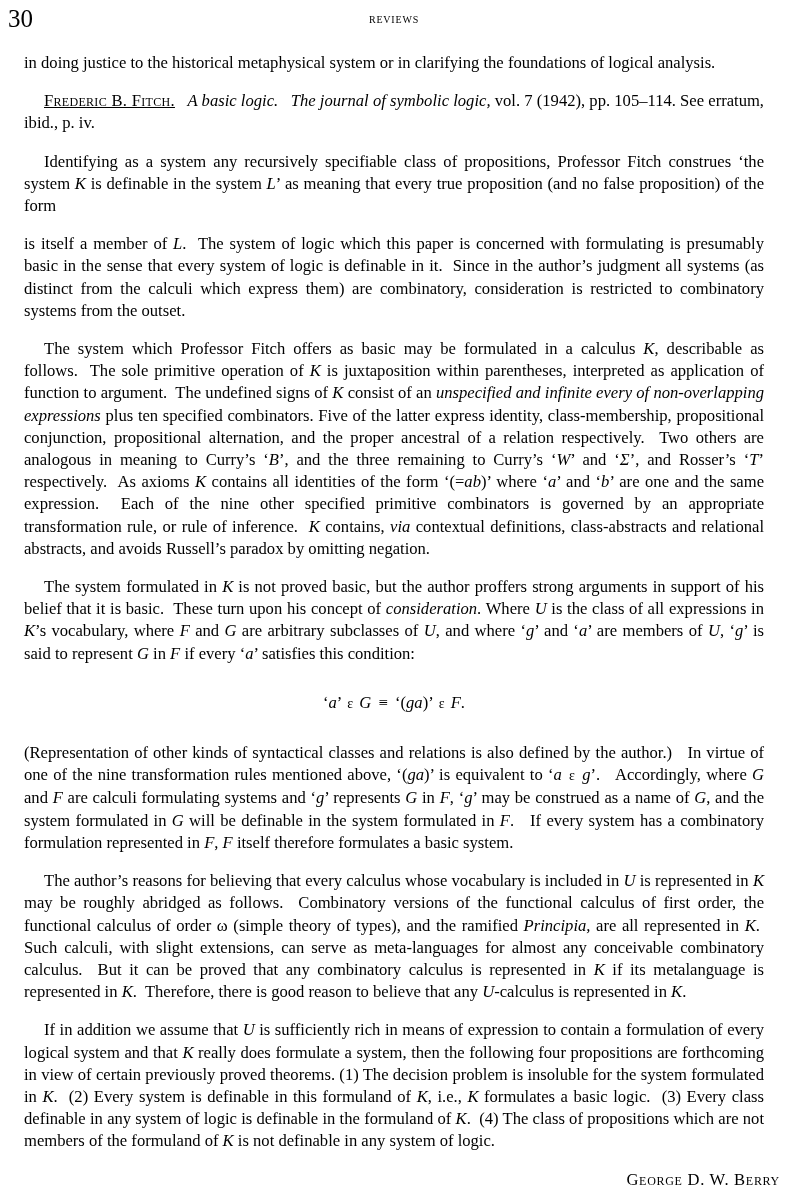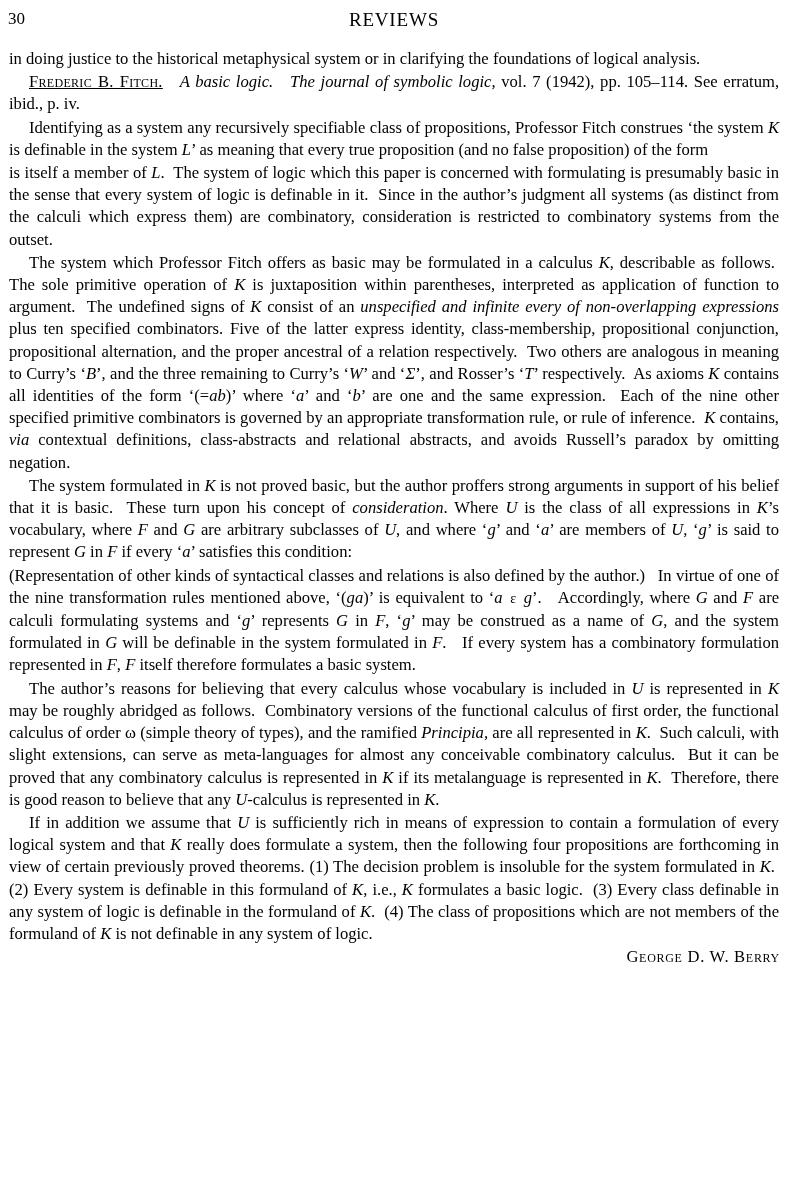--- a/index.html
+++ b/index.html
@@ -25,44 +25,44 @@
   .running-head {
     position: relative;
     height: 28px;
     font-size: 16px;
     line-height: 22px;
   }
   .folio {
     position: absolute;
     left: 0;
     top: 0;
-    font-size: 17px;
+    font-size: 25px;
     line-height: 22px;
   }
   .head-title {
     position: absolute;
     left: 0;
     right: 0;
     top: 1px;
     text-align: center;
-    font-size: 19px;
+    font-size: 10px;
     letter-spacing: 0.8px;
     font-variant: small-caps;
     text-transform: uppercase;
   }
   
   .body {
     margin-top: 12px;
     font-size: 16.6px;
     line-height: 22.2px;
     text-align: justify;
     text-justify: inter-word;
   }
   p.para {
-    margin: 1px;
+    margin: 16px;
     text-indent: 20px;
     text-align: justify;
   }
   p.para.noindent {
     text-indent: 0;
   }
   p.para:last-child {
     text-align: justify;
   }
   .smallcaps {
@@ -152,20 +152,23 @@
     </p>
 
     <p class="para">
       The system formulated in <span class="mathvar">K</span> is not proved basic, but the author proffers strong arguments
       in support of his belief that&nbsp;it is basic.&nbsp; These turn upon his concept of <span class="ital">consideration</span>.
       Where <span class="mathvar">U</span> is the class of all expressions in <span class="mathvar">K</span>’s vocabulary, where <span class="mathvar">F</span> and <span class="mathvar">G</span> are arbitrary subclasses
       of <span class="mathvar">U</span>, and where ‘<span class="mathvar">g</span>’ and ‘<span class="mathvar">a</span>’ are members of <span class="mathvar">U</span>, ‘<span class="mathvar">g</span>’ is said to represent <span class="mathvar">G</span> in <span class="mathvar">F</span> if every
       ‘<span class="mathvar">a</span>’ satisfies this condition:
     </p>
 
+    <p class="display-formula">
+      ‘<span class="mathvar">a</span>’ <span class="epsilon">ε</span> <span class="mathvar">G</span> <span class="eqsym">≡</span> ‘(<span class="mathvar">ga</span>)’ <span class="epsilon">ε</span> <span class="mathvar">F</span>.
+    </p>
 
     <p class="para noindent">
       (Representation of other kinds of syntactical classes and relations is also defined by the
       author.)&nbsp;&nbsp; In virtue of one of the nine transformation rules mentioned above, ‘(<span class="mathvar">ga</span>)’ is equivalent
       to ‘<span class="mathvar">a</span> <span class="epsilon">ε</span> <span class="mathvar">g</span>’.&nbsp;&nbsp; Accordingly, where <span class="mathvar">G</span> and <span class="mathvar">F</span> are calculi formulating systems and ‘<span class="mathvar">g</span>’ represents
       <span class="mathvar">G</span> in <span class="mathvar">F</span>, ‘<span class="mathvar">g</span>’ may be construed as a name of <span class="mathvar">G</span>, and the system formulated in <span class="mathvar">G</span> will be definable
       in the system formulated in <span class="mathvar">F</span>.&nbsp;&nbsp; If every system has a combinatory formulation represented
       in <span class="mathvar">F</span>, <span class="mathvar">F</span> itself therefore formulates a basic system.
     </p>
 

